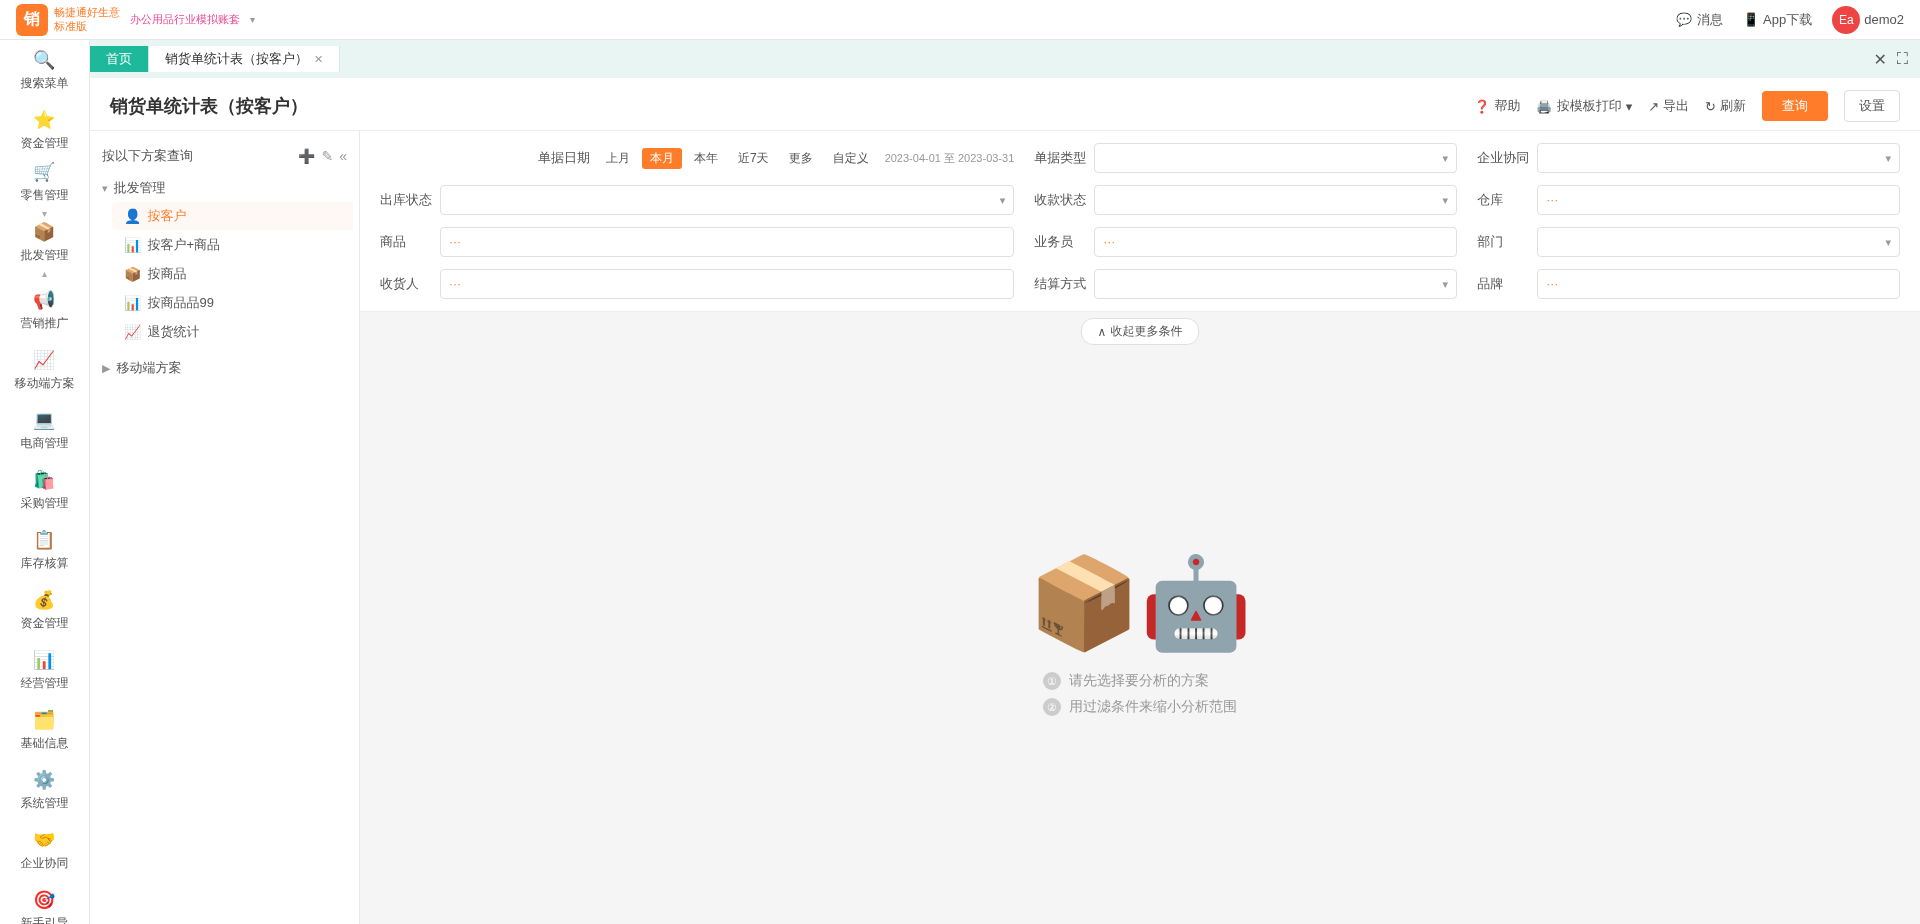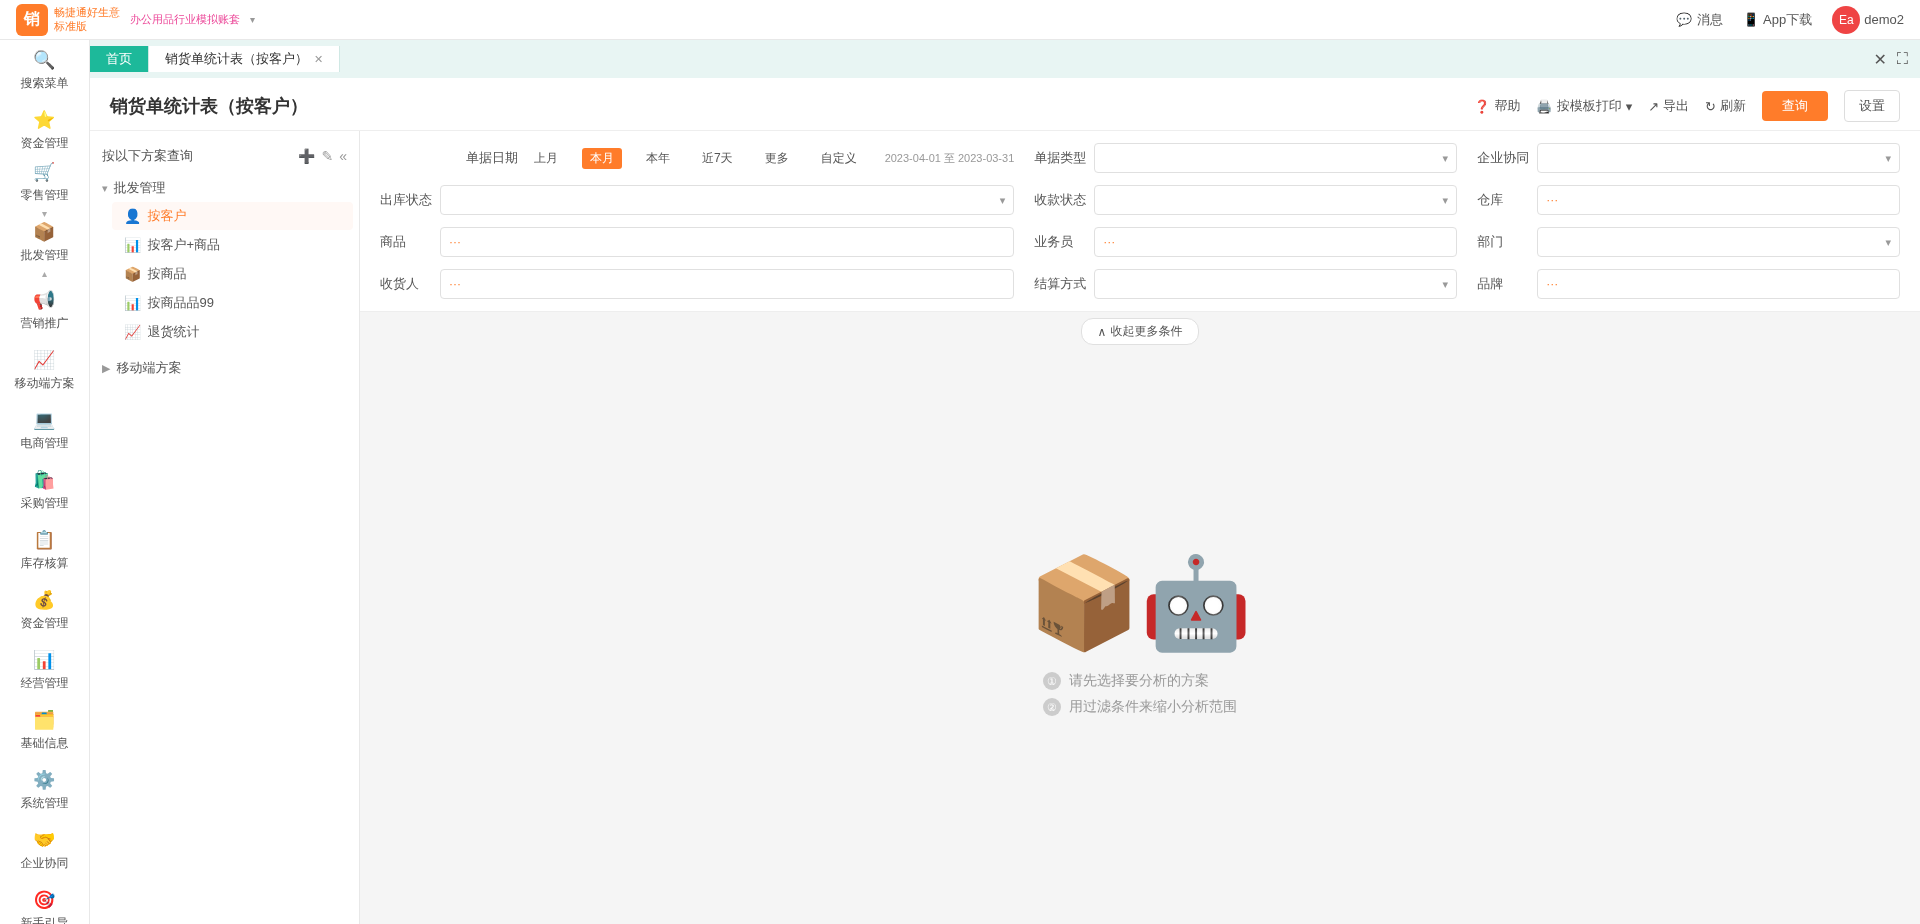--- a/index.html
+++ b/index.html
@@ -286,21 +286,21 @@
           </div>
         </div>
 
         <div style="flex:1; display:flex; flex-direction:column; overflow:hidden;">
 
           <div class="filter-panel">
 
             <div class="filter-row">
               <div class="filter-item" style="flex:1.5">
                 <span class="filter-label">单据日期</span>
-                <div style="display:flex;align-items:center;gap:16px;">
+                <div style="display:flex;align-items:center;gap:4px;">
                   <span class="date-tab">上月</span>
                   <span class="date-tab active" style="background:#ff7c2a;color:#fff;padding:2px 8px;border-radius:3px;">本月</span>
                   <span class="date-tab">本年</span>
                   <span class="date-tab">近7天</span>
                   <span class="date-tab">更多</span>
                   <span class="date-tab">自定义</span>
                   <span class="date-range">2023-04-01 至 2023-03-31</span>
                 </div>
               </div>
               <div class="filter-separator"></div>

